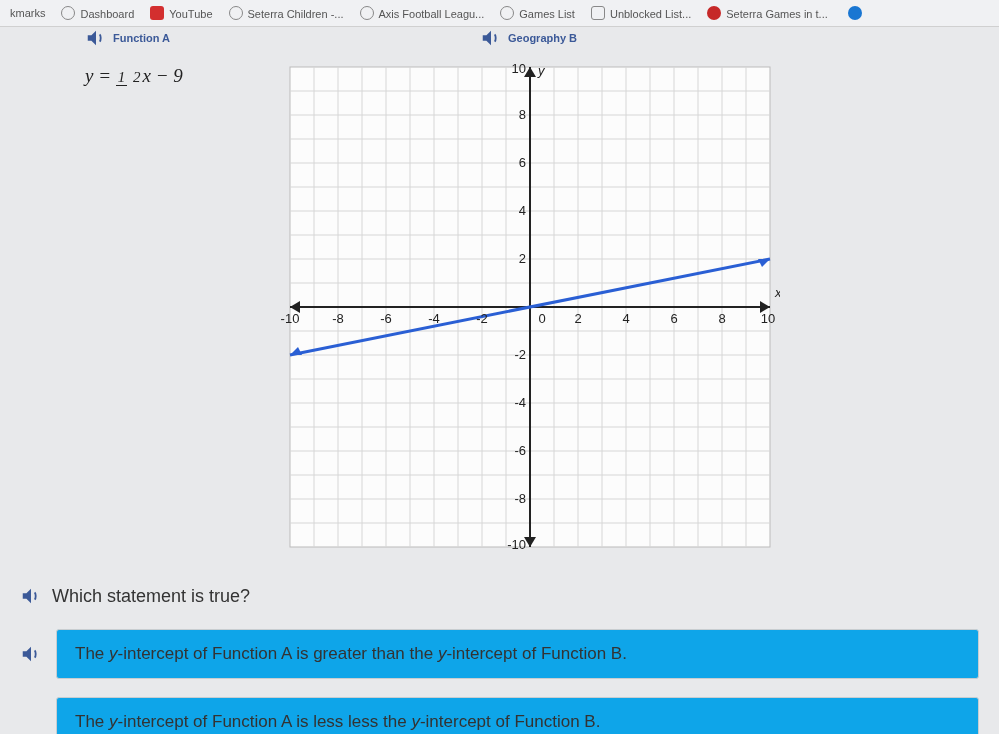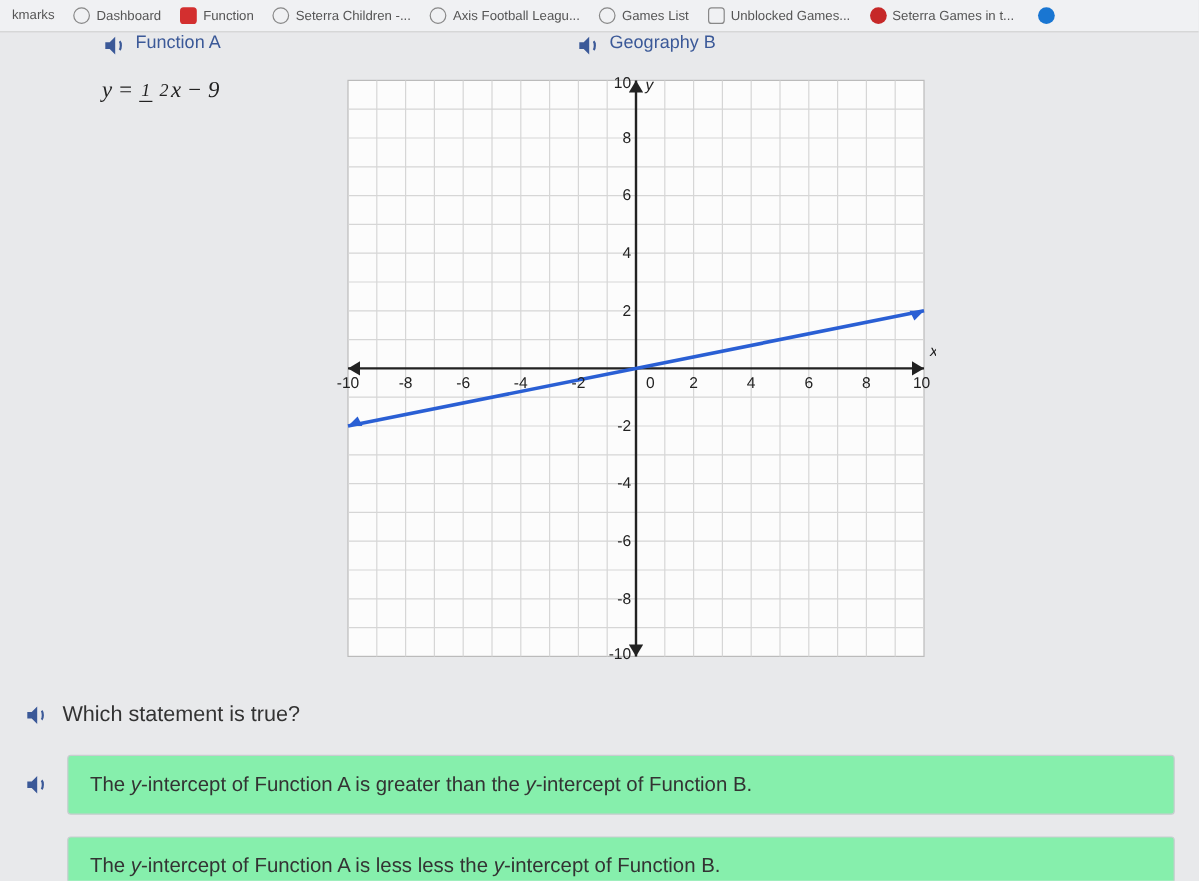--- a/index.html
+++ b/index.html
@@ -49,24 +49,25 @@
     position: relative;
     padding: 0 20px;
   }
   .functions-row {
     display: flex;
     padding-top: 4px;
     position: relative;
   }
   .func-header {
     display: flex;
+    align-items: center;
     gap: 6px;
     color: #3b5998;
-    font-weight: normal;
-    font-size: 15px;
+    font-weight: bold;
+    font-size: 11px;
   }
   .func-header.a { position: absolute; left: 65px; top: 0; }
   .func-header.b { position: absolute; left: 460px; top: 0; }
   .audio-btn {
     width: 22px; height: 22px;
     display: inline-flex;
     align-items: center;
     justify-content: center;
   }
   .audio-svg { width: 22px; height: 22px; }
@@ -94,21 +95,21 @@
     position: absolute;
     left: 280px;
     top: 30px;
     width: 500px;
     height: 500px;
   }
   svg.graph { width: 500px; height: 500px; }
 
   .question-row {
     display: flex;
-    align-items: flex-start;
+    align-items: center;
     gap: 10px;
     position: absolute;
     left: 20px;
     top: 558px;
   }
   .question-text {
     font-size: 18px;
     color: #333;
   }
   .answers {
@@ -118,57 +119,57 @@
     right: 20px;
   }
   .answer-row {
     display: flex;
     align-items: center;
     gap: 14px;
     margin-bottom: 18px;
   }
   .answer-box {
     flex: 1;
-    background: #86efac;
+    background: #0ea5e9;
     border: 1px solid #c8cdd0;
     border-radius: 3px;
     padding: 14px 18px;
     font-size: 17px;
     color: #333;
   }
   .answer-box .yi { font-style: italic; }
 </style>
 </head>
 <body>
 
 <div class="bookmarks">
   <span>kmarks</span>
   <div class="bookmark-item">
     <span class="bm-icon circle"></span>
     <span>Dashboard</span>
   </div>
   <div class="bookmark-item">
     <span class="bm-icon red"></span>
-    <span>Function</span>
+    <span>YouTube</span>
   </div>
   <div class="bookmark-item">
     <span class="bm-icon pin"></span>
     <span>Seterra Children -...</span>
   </div>
   <div class="bookmark-item">
     <span class="bm-icon globe"></span>
     <span>Axis Football Leagu...</span>
   </div>
   <div class="bookmark-item">
     <span class="bm-icon globe"></span>
     <span>Games List</span>
   </div>
   <div class="bookmark-item">
     <span class="bm-icon grid"></span>
-    <span>Unblocked Games...</span>
+    <span>Unblocked List...</span>
   </div>
   <div class="bookmark-item">
     <span class="bm-icon dot-red"></span>
     <span>Seterra Games in t...</span>
   </div>
   <span class="bm-icon blue-circle" style="margin-left:4px;"></span>
 </div>
 
 <div class="content">
   <div class="functions-row">

